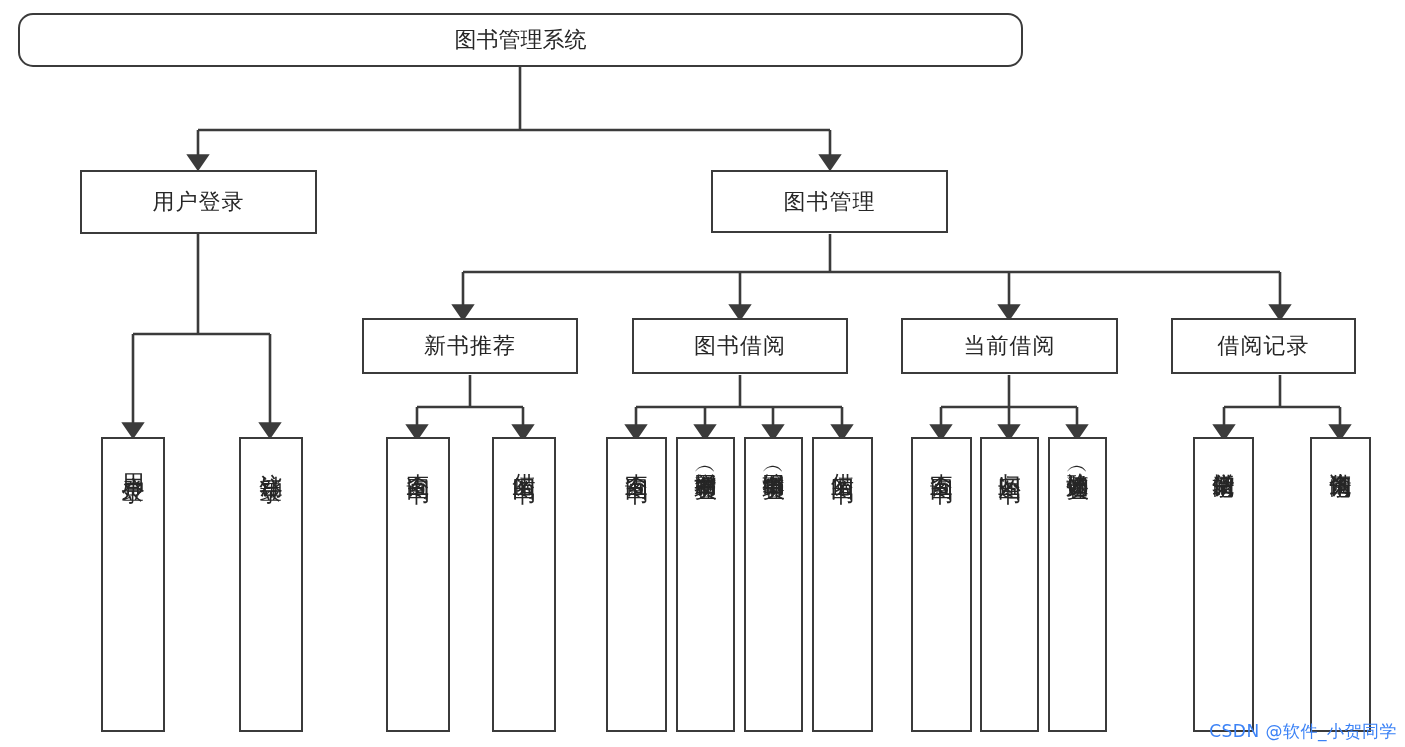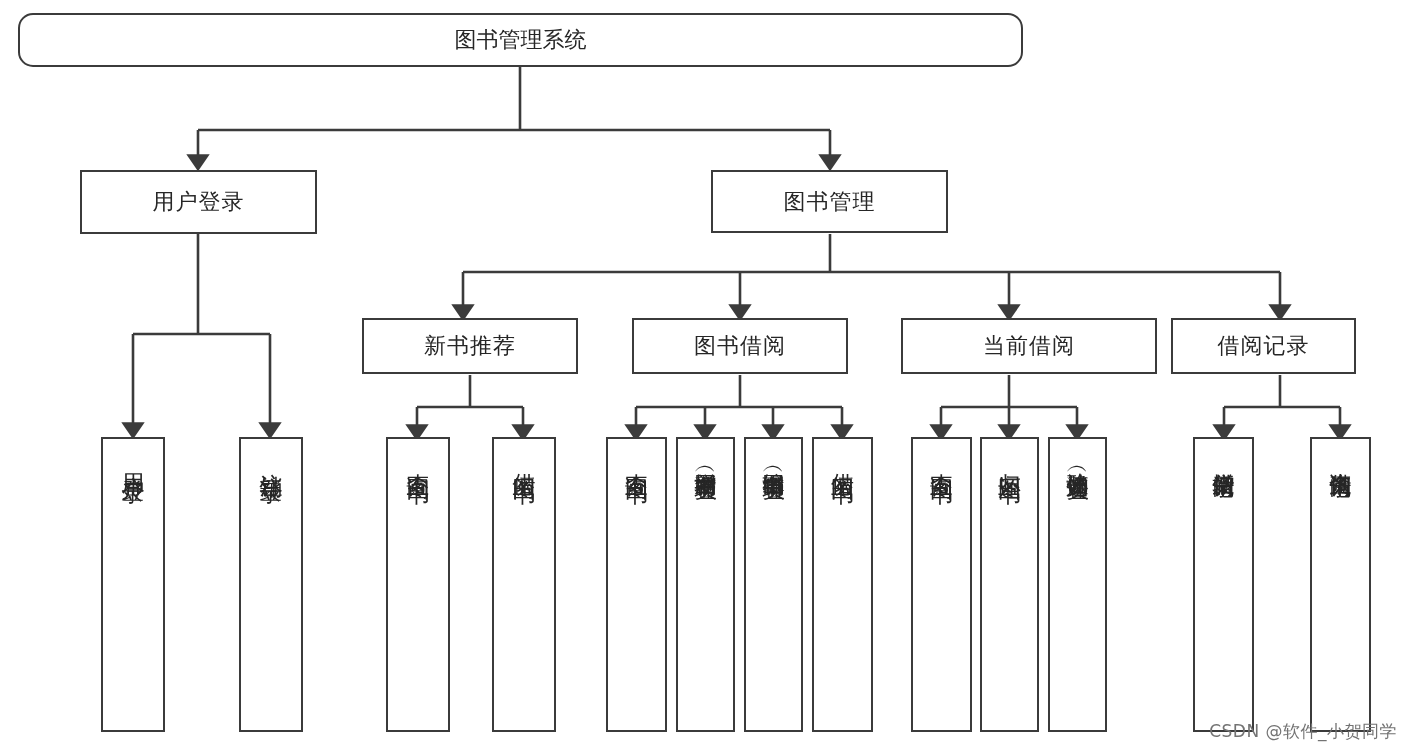--- a/index.html
+++ b/index.html
@@ -59,21 +59,21 @@
   }
   .vtext.tight {
     letter-spacing: 1px;
     font-size: 22px;
   }
   .watermark {
     position: absolute;
     right: 8px;
     bottom: 4px;
     font-size: 17px;
-    color: #737373;
+    color: #3b82f6;
     letter-spacing: 0.5px;
     white-space: nowrap;
     margin-left: 20px;
   }
 </style>
 </head>
 <body>
 
 <div id="canvas">
 
@@ -137,21 +137,21 @@
   <div class="node horiz" style="left:711px; top:170px; width:237px; height:63px;">
     <span>图书管理</span>
   </div>
 
   <div class="node horiz" style="left:362px; top:318px; width:216px; height:56px;">
     <span>新书推荐</span>
   </div>
   <div class="node horiz" style="left:632px; top:318px; width:216px; height:56px;">
     <span>图书借阅</span>
   </div>
-  <div class="node horiz" style="left:901px; top:318px; width:256px; height:56px;">
+  <div class="node horiz" style="left:901px; top:318px; width:217px; height:56px;">
     <span>当前借阅</span>
   </div>
   <div class="node horiz" style="left:1171px; top:318px; width:185px; height:56px;">
     <span>借阅记录</span>
   </div>
 
   <div class="node leaf" style="left:101px; top:437px; width:64px; height:295px;">
     <span class="vtext">用户登录</span>
   </div>
   <div class="node leaf" style="left:239px; top:437px; width:64px; height:295px;">

